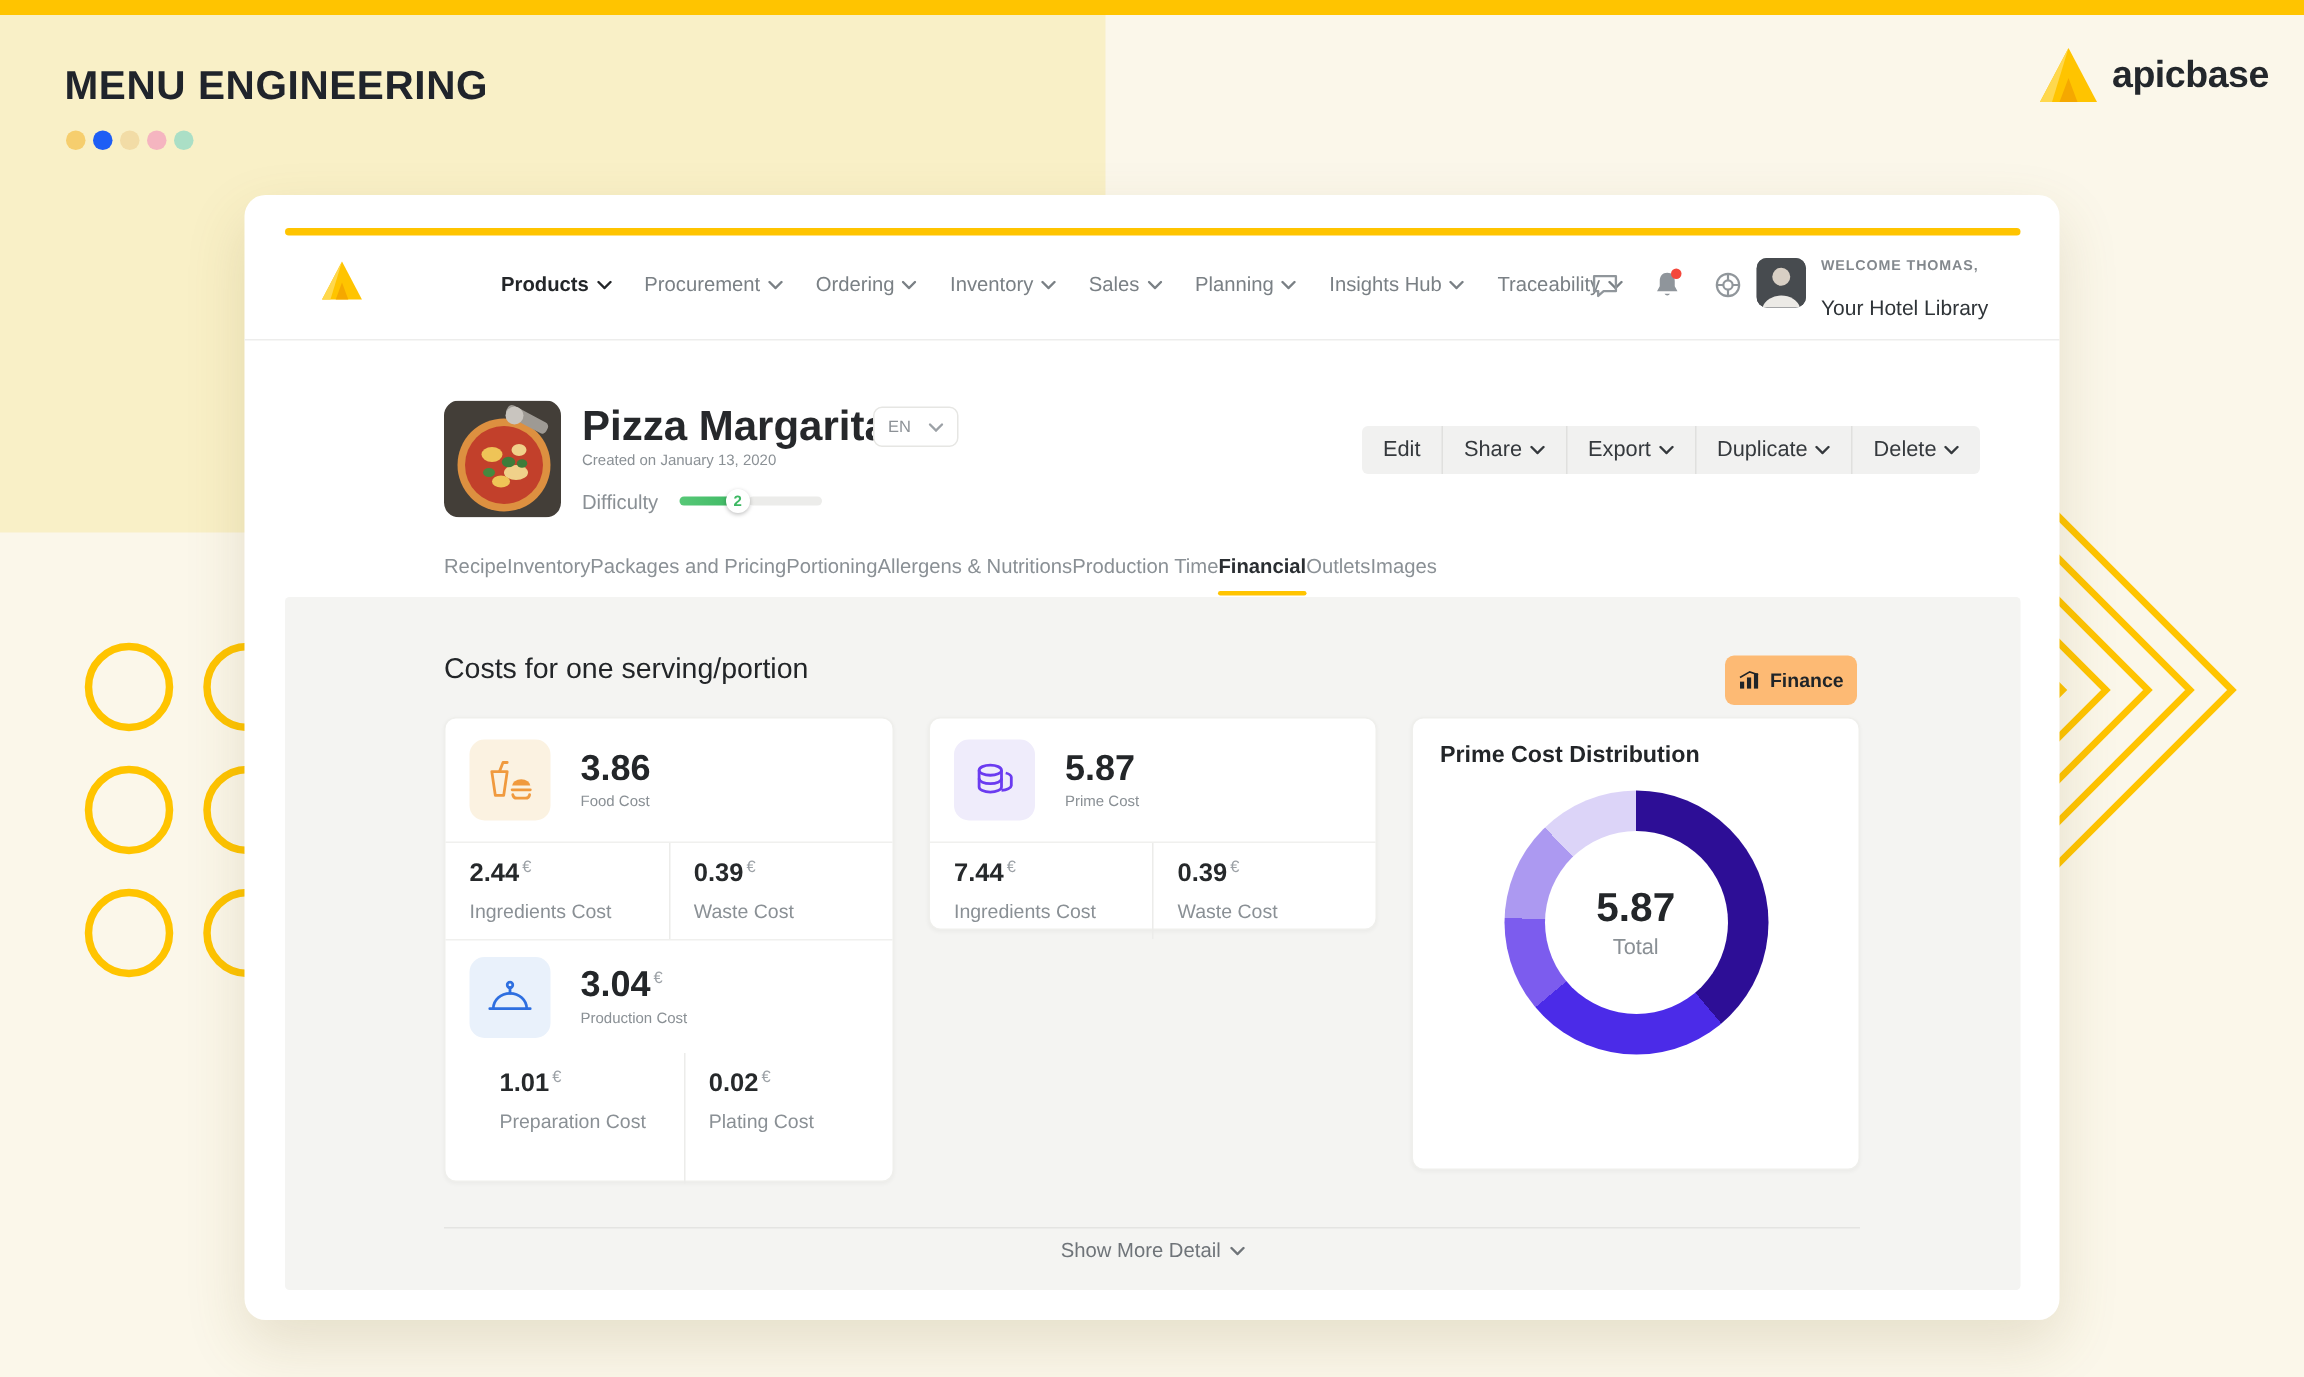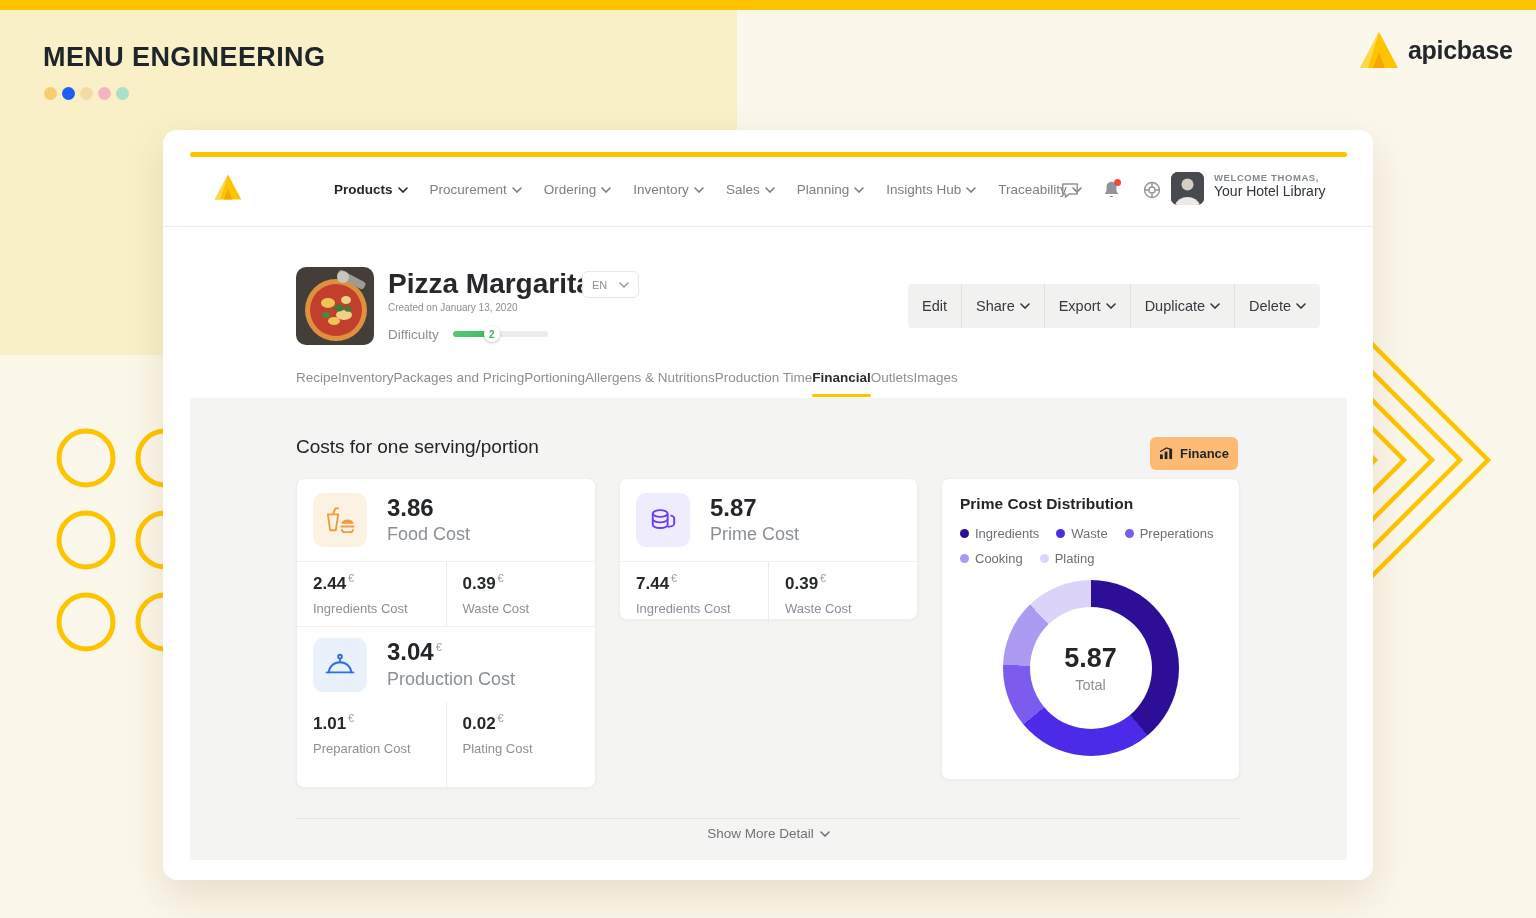--- a/index.html
+++ b/index.html
@@ -33,34 +33,34 @@
   .main-nav { position:absolute; left:132px; top:22px; display:flex; gap:22px; }
   .nav-item { display:flex; align-items:center; gap:5px; font-size:13.5px; color:#7A8085; cursor:pointer; white-space:nowrap; }
   .nav-item.bold { color:#232629; font-weight:700;padding-left:39px; }
   .chev { flex:none; }
   .nav-icons { position:absolute; left:896px; top:19px; display:flex; gap:19px; align-items:center; color:#90969B; }
   .nav-icons .icon-btn { position:relative; width:22px; height:22px; display:flex; align-items:center; justify-content:center; }
   .bell-dot { position:absolute; right:1px; top:0; width:7px; height:7px; border-radius:50%; background:#F4483C; }
   .avatar { position:absolute; left:1008px; top:12px; width:33px; height:33px; border-radius:7px; overflow:hidden; background:#4A4F54; }
   .user-block { position:absolute; left:1051px; top:13px; line-height:1; }
   .user-welcome { font-size:9.5px; font-weight:700; letter-spacing:.6px; color:#83888D; }
-  .user-library { font-size:14px; color:#2F3438; margin-top:1px; }
+  .user-library { font-size:14px; color:#2F3438; margin-top:15px; }
   
   .pizza-img { position:absolute; left:133px; top:137px; width:78px; height:78px; border-radius:10px; overflow:hidden; }
   .product-name { position:absolute; left:225px; top:138px; font-size:28px; font-weight:700; color:#26282B; }
   .lang-select { position:absolute; left:419px; top:141px; width:57px; height:27px; border:1px solid #E6E6E3; border-radius:6px; background:#fff;
     display:flex; align-items:center; justify-content:space-between; padding:0 9px; font-size:11px; color:#8C9196; cursor:pointer; }
   .created { position:absolute; left:225px; top:172px; font-size:10px; color:#8A9095; }
   .difficulty { position:absolute; left:225px; top:196px; display:flex; align-items:center; gap:14px; font-size:13.5px; color:#8A9095; }
   .slider { position:relative; width:95px; height:16px; }
   .slider .green { position:absolute; left:0; top:5px; width:40px; height:6px; border-radius:3px; background:linear-gradient(90deg,#57C877,#3DB863); }
   .slider .gray { position:absolute; left:46px; top:5px; width:49px; height:6px; border-radius:3px; background:#ECECEA; }
   .slider .thumb { position:absolute; left:31px; top:0; width:16px; height:16px; border-radius:50%; background:#fff;
     box-shadow:0 1px 3px rgba(0,0,0,.25); font-size:10px; font-weight:700; color:#3DB863; display:flex; align-items:center; justify-content:center; }
-  .actions { position:absolute; left:745px; top:154px; display:flex; background:#F1F1F0; border-radius:4px; height:44px; overflow:hidden; }
+  .actions { position:absolute; left:745px; top:154px; display:flex; background:#F1F1F0; border-radius:4px; height:32px; overflow:hidden; }
   .action-btn { display:flex; align-items:center; gap:5px; padding:0 14px; font-size:14.5px; color:#35393D; cursor:pointer; border-left:1px solid #E0E0DE; }
   .action-btn:first-child { border-left:none; }
   
   .tabs { position:absolute; left:133px; top:240px; display:flex; }
   .tab { position:relative; font-size:13.5px; color:#8A9095; padding-bottom:12px; cursor:pointer; white-space:nowrap; }
   .tab.active { color:#2A2E32; font-weight:700; }
   .tab.active::after { content:""; position:absolute; left:0; right:0; bottom:0; height:3px; background:#FFC400; border-radius:2px; }
   
   .panel { position:absolute; left:27px; top:268px; width:1157px; height:462px; background:#F4F4F2; border-radius:3px; }
   .panel-heading { position:absolute; left:106px; top:38px; font-size:19px; font-weight:500; color:#222528; }
@@ -69,28 +69,28 @@
   .cost-card { position:absolute; top:80px; background:#fff; border-radius:8px; border:1px solid #EFEFEC; box-shadow:0 1px 3px rgba(0,0,0,.04); }
   .card-food { left:106px; width:300px; height:310px; }
   .card-prime { left:429px; width:299px; height:142px; }
   .card-chart { left:751px; width:299px; height:302px; padding:16px 18px; }
   .stat-main { display:flex; align-items:center; gap:20px; padding:0 16px; }
   .stat-main.h82 { height:82px; } .stat-main.h75 { height:75px; }
   .tile { flex:none; width:54px; height:54px; border-radius:10px; display:flex; align-items:center; justify-content:center; }
   .tile.orange { background:#FBF2E1; } .tile.blue { background:#E9F1FB; } .tile.purple { background:#EFECFB; }
   .big-val { font-size:24px; font-weight:700; color:#232629; line-height:1.1; }
   .cur { font-size:11px; color:#9CA1A6; font-weight:400; vertical-align:super; margin-left:2px; }
-  .stat-label { font-size:18px; color:#8A9095; margin-top:3px; }
+  .stat-label { font-size:10px; color:#8A9095; margin-top:3px; }
   .hr { height:1px; background:#F0F0EE; margin:0; }
   .stat-row { display:flex; }
   .stat-col { padding:10px 16px 8px; flex:1; }
   .stat-col + .stat-col { border-left:1px solid #ECECEA; }
   .sub-val { font-size:17px; font-weight:700; color:#26292B; }
   .sub-label { font-size:13px; color:#8A9095; margin-top:5px; line-height:1.5; }
-  .row2 { height:64px; } .row3 { height:87px; }
+  .row2 { height:64px; } .row3 { height:87px;padding-left:20px; }
   
   .chart-title { font-size:15.5px; font-weight:700; color:#232629; }
   .legend { display:flex; flex-wrap:wrap; column-gap:17px; row-gap:10px; margin-top:13px; }
   .lg-item { display:flex; align-items:center; gap:6px; font-size:13px; color:#6B7075; }
   .lg-item i { width:9px; height:9px; border-radius:50%; display:block; }
   .donut-wrap { position:relative; width:176px; height:176px; margin:14px auto 0; }
   .donut { width:176px; height:176px; border-radius:50%; }
   .donut-hole { position:absolute; left:27px; top:27px; width:122px; height:122px; border-radius:50%; background:#fff;
     display:flex; flex-direction:column; align-items:center; justify-content:center; }
   .donut-total { font-size:27px; font-weight:700; color:#232629; }
@@ -401,42 +401,20 @@
      </div>
           <div class="stat-col">
        <div class="sub-val">0.39<span class="cur">€</span></div>
        <div class="sub-label">Waste Cost</div>
      </div>
         </div>
     </div>
 
     <div class="cost-card card-chart">
       <div class="chart-title">Prime Cost Distribution</div>
-      <div class="legend" id="legend">
-          <span class="lg-item">
-            <i style="background:#2D0E96"></i>
-            <span>Ingredients</span>
-          </span>
-          <span class="lg-item">
-            <i style="background:#4B2BE8"></i>
-            <span>Waste</span>
-          </span>
-          <span class="lg-item">
-            <i style="background:#7C5CEE"></i>
-            <span>Preperations</span>
-          </span>
-          <span class="lg-item">
-            <i style="background:#AC99F1"></i>
-            <span>Cooking</span>
-          </span>
-          <span class="lg-item">
-            <i style="background:#DCD4F8"></i>
-            <span>Plating</span>
-          </span>
-        </div>
       <div class="donut-wrap">
         <div class="donut" id="donut" style="background: conic-gradient(rgb(45, 14, 150) 0deg, rgb(45, 14, 150) 140deg, rgb(75, 43, 232) 140deg, rgb(75, 43, 232) 230deg, rgb(124, 92, 238) 230deg, rgb(124, 92, 238) 272deg, rgb(172, 153, 241) 272deg, rgb(172, 153, 241) 316deg, rgb(220, 212, 248) 316deg, rgb(220, 212, 248) 360deg);"></div>
         <div class="donut-hole">
           <div class="donut-total">5.87</div>
           <div class="donut-total-label">Total</div>
         </div>
       </div>
     </div>
 
     <div class="panel-divider"></div>

